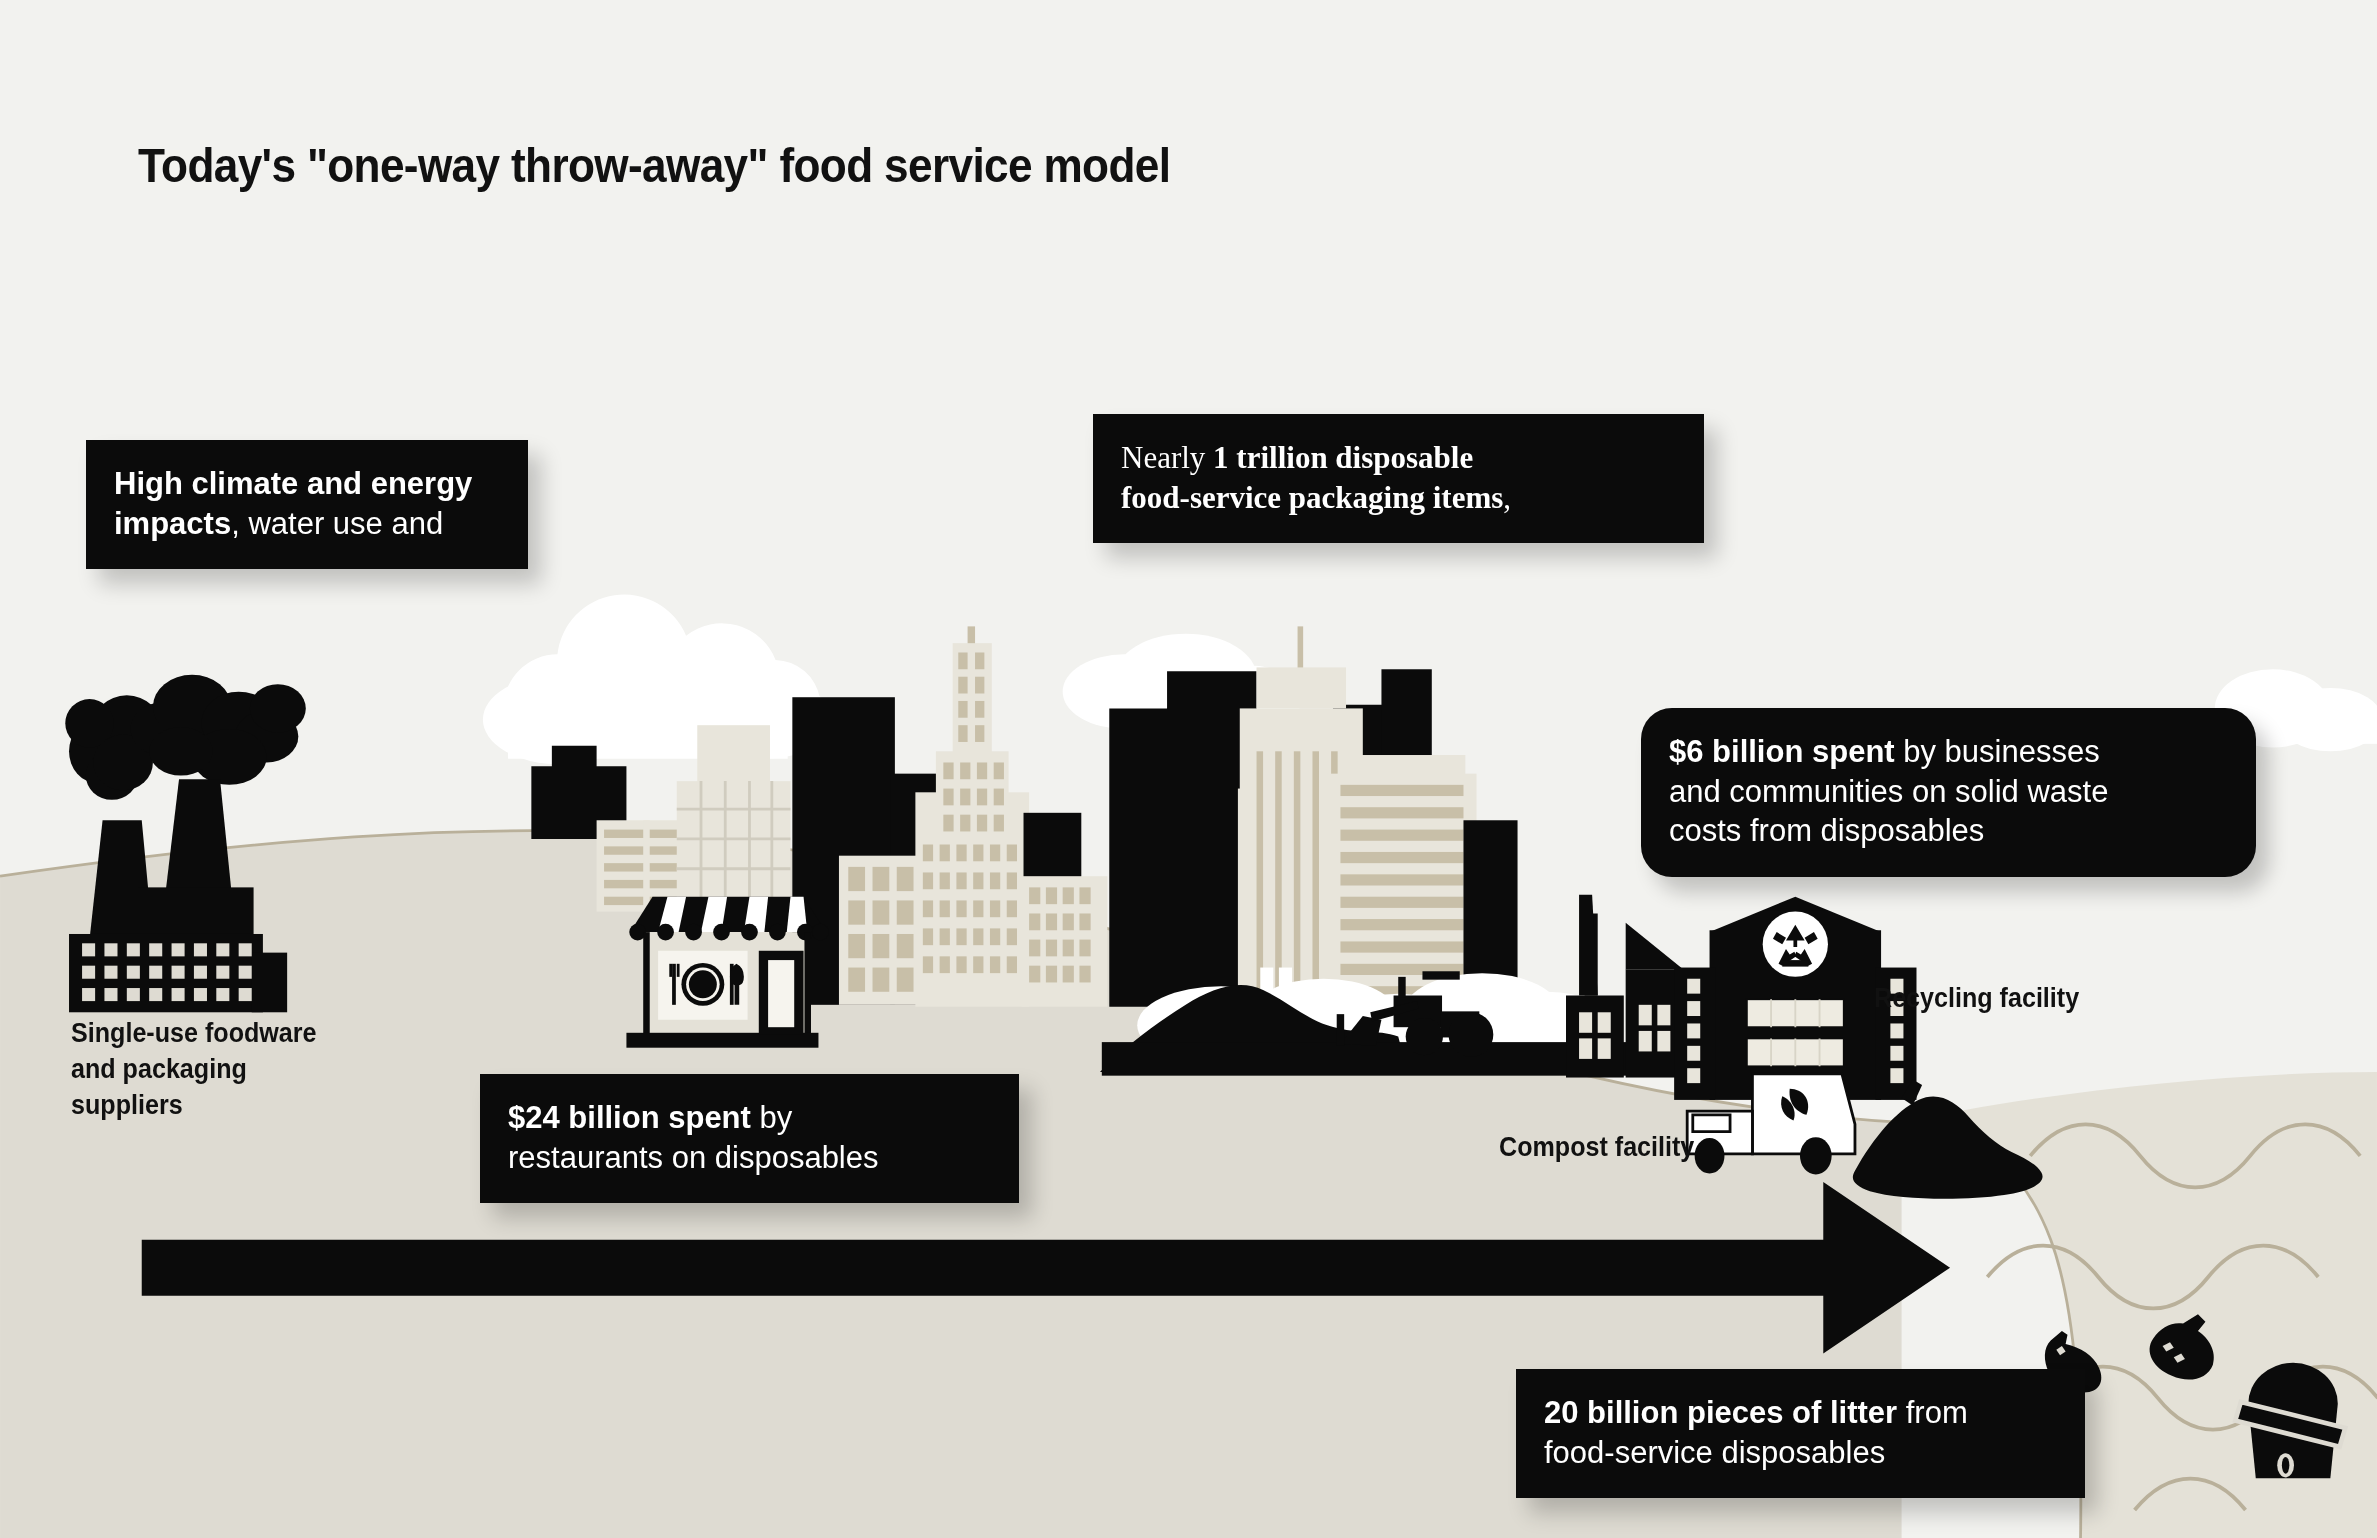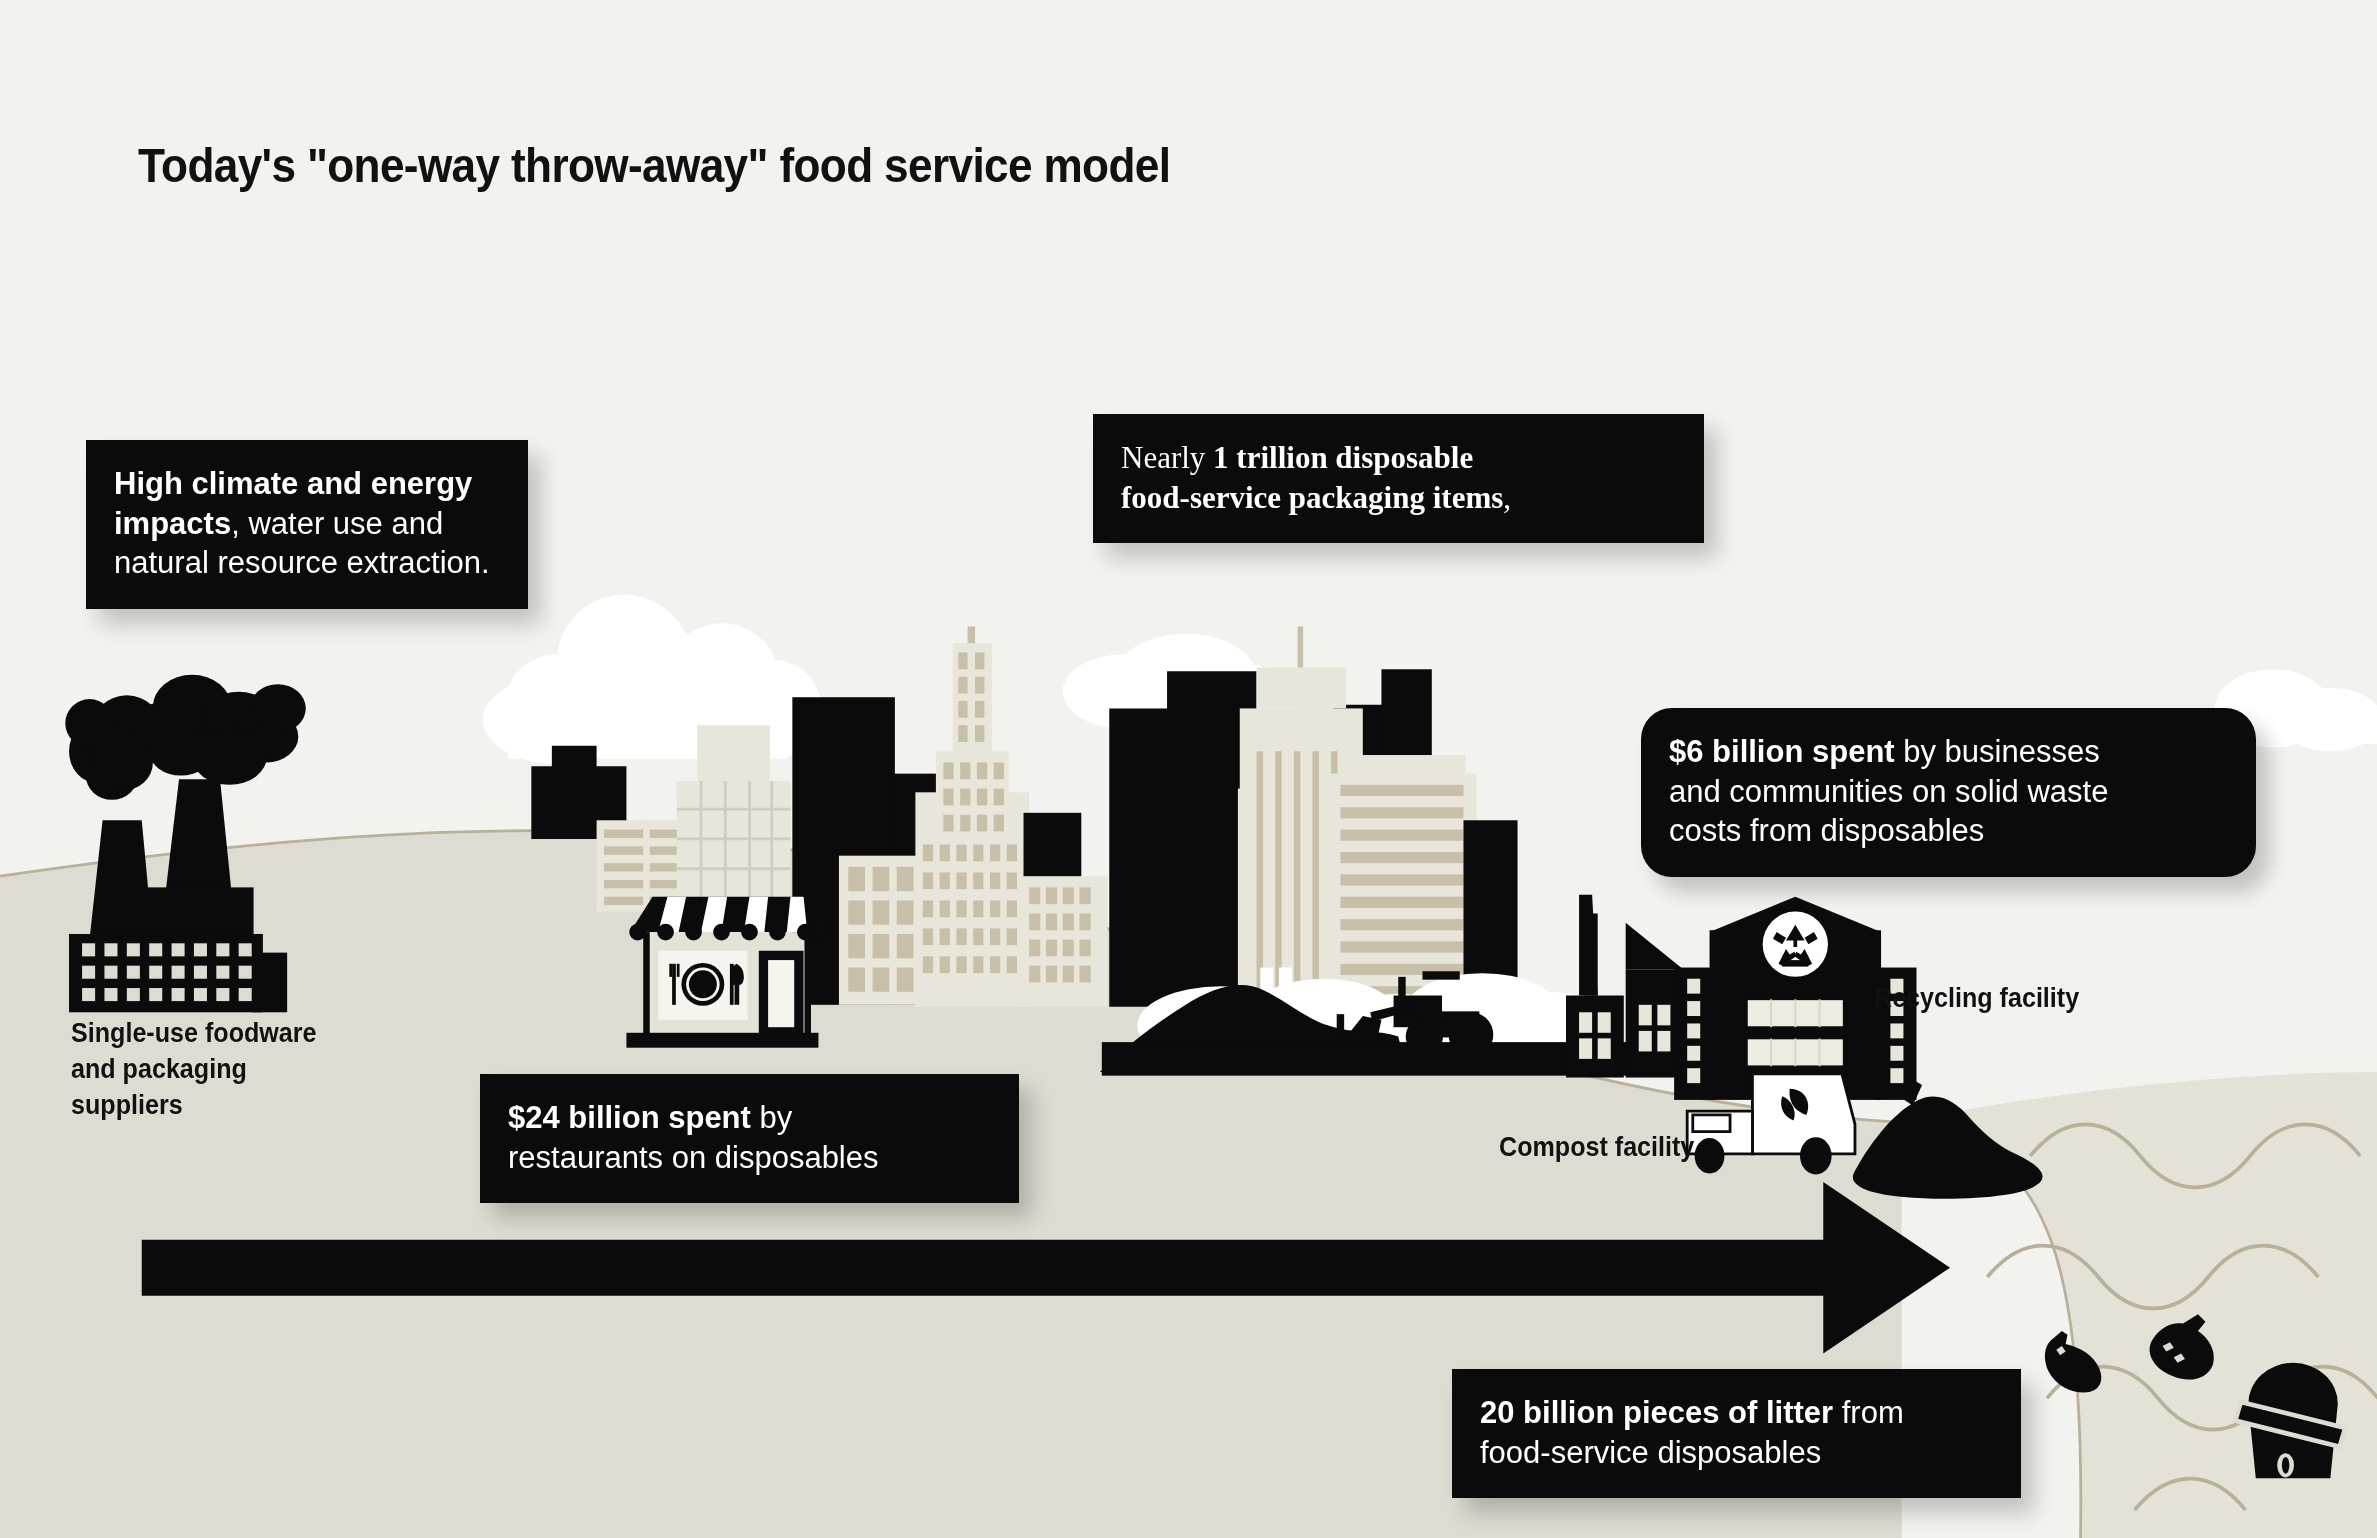--- a/index.html
+++ b/index.html
@@ -39,21 +39,21 @@
     padding:24px 28px 26px 28px;
     box-shadow:13px 15px 20.5px rgba(0,0,0,0.20);
   }
   .callout b { font-weight:700; }
   .callout .ln { display:block; white-space:nowrap; }
 
   #callout-climate { left:86px;  top:440px;  width:442px; }
   #callout-items   { left:1093px; top:414px; width:611px;font-family:Liberation Serif, serif; }
   #callout-solid   { left:1641px; top:708px; width:615px;border-radius:31px; }
   #callout-rest    { left:480px;  top:1074px; width:539px; }
-  #callout-litter  { left:1452px; top:1369px; width:569px; }
+  #callout-litter  { left:1516px; top:1369px; width:569px; }
 
   
   .plainlabel {
     position:absolute;
     color:#111;
     font-weight:700;
     font-size:27px;
     line-height:1.33;
     transform:scaleX(0.93);
     transform-origin:left center;
@@ -585,21 +585,20 @@
       <ellipse cx="2452" cy="1572" rx="9" ry="13" fill="#dedbd2"></ellipse>
       <ellipse cx="2452" cy="1572" rx="4" ry="9" fill="#0b0b0b"></ellipse>
     </g>
   </svg>
 
   <h1 id="page-title">Today's "one-way throw-away" food service model</h1>
 
   <div class="callout" id="callout-climate">
       <span class="ln"><b>High climate and energy</b></span>
       <span class="ln"><b>impacts</b><span>, water use and</span></span>
-      <span class="ln"><span>natural resource extraction.</span></span>
     </div>
   <div class="callout" id="callout-items">
       <span class="ln"><span>Nearly </span><b>1 trillion disposable</b></span>
       <span class="ln"><b>food-service packaging items</b><span>,</span></span>
     </div>
   <div class="callout" id="callout-solid">
       <span class="ln"><b>$6 billion spent</b><span> by businesses</span></span>
       <span class="ln"><span>and communities on solid waste</span></span>
       <span class="ln"><span>costs from disposables</span></span>
     </div>

